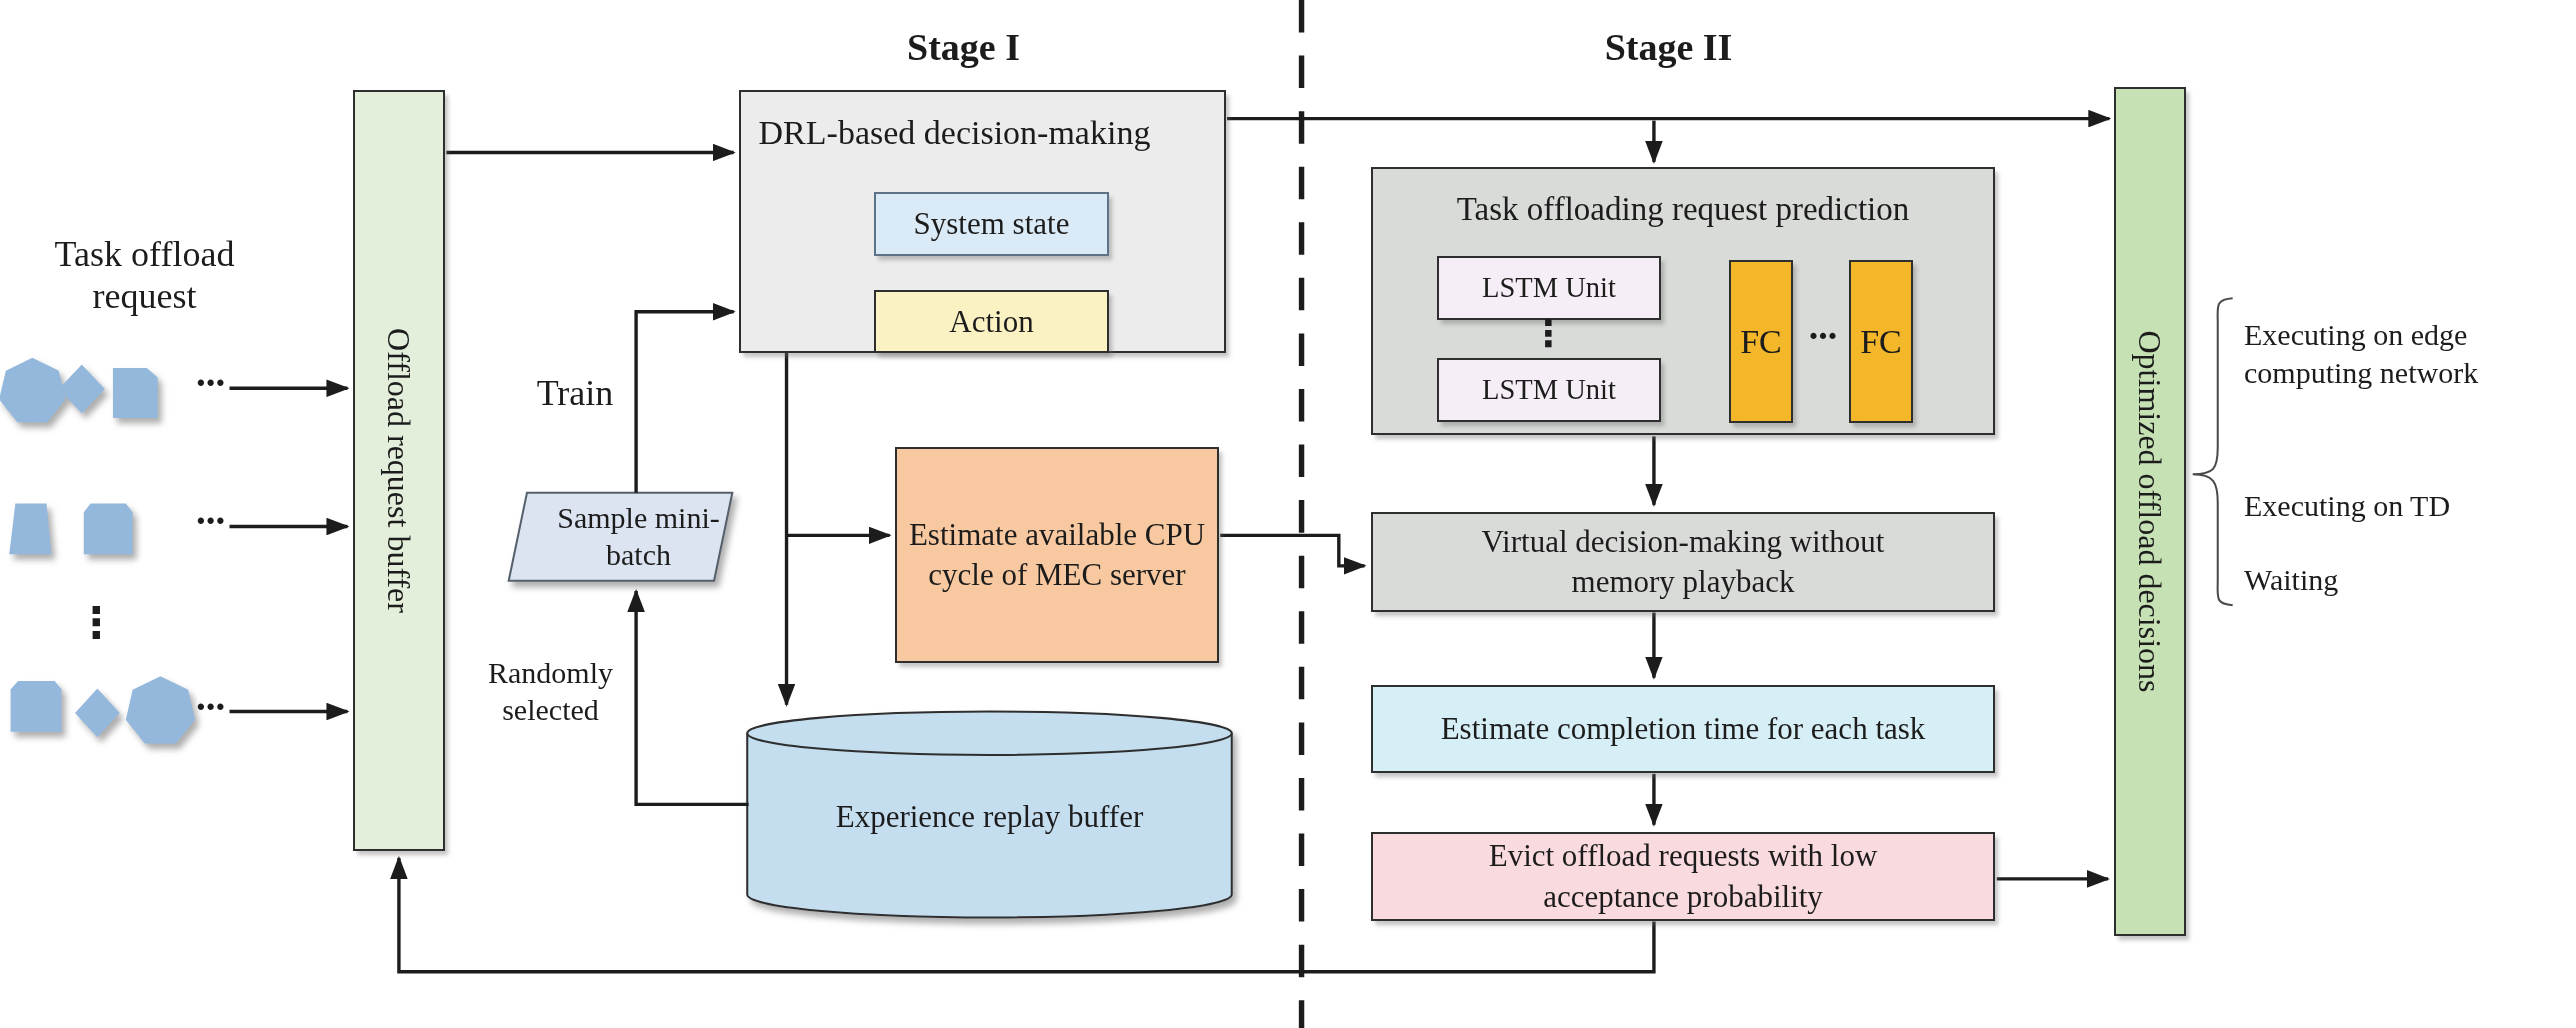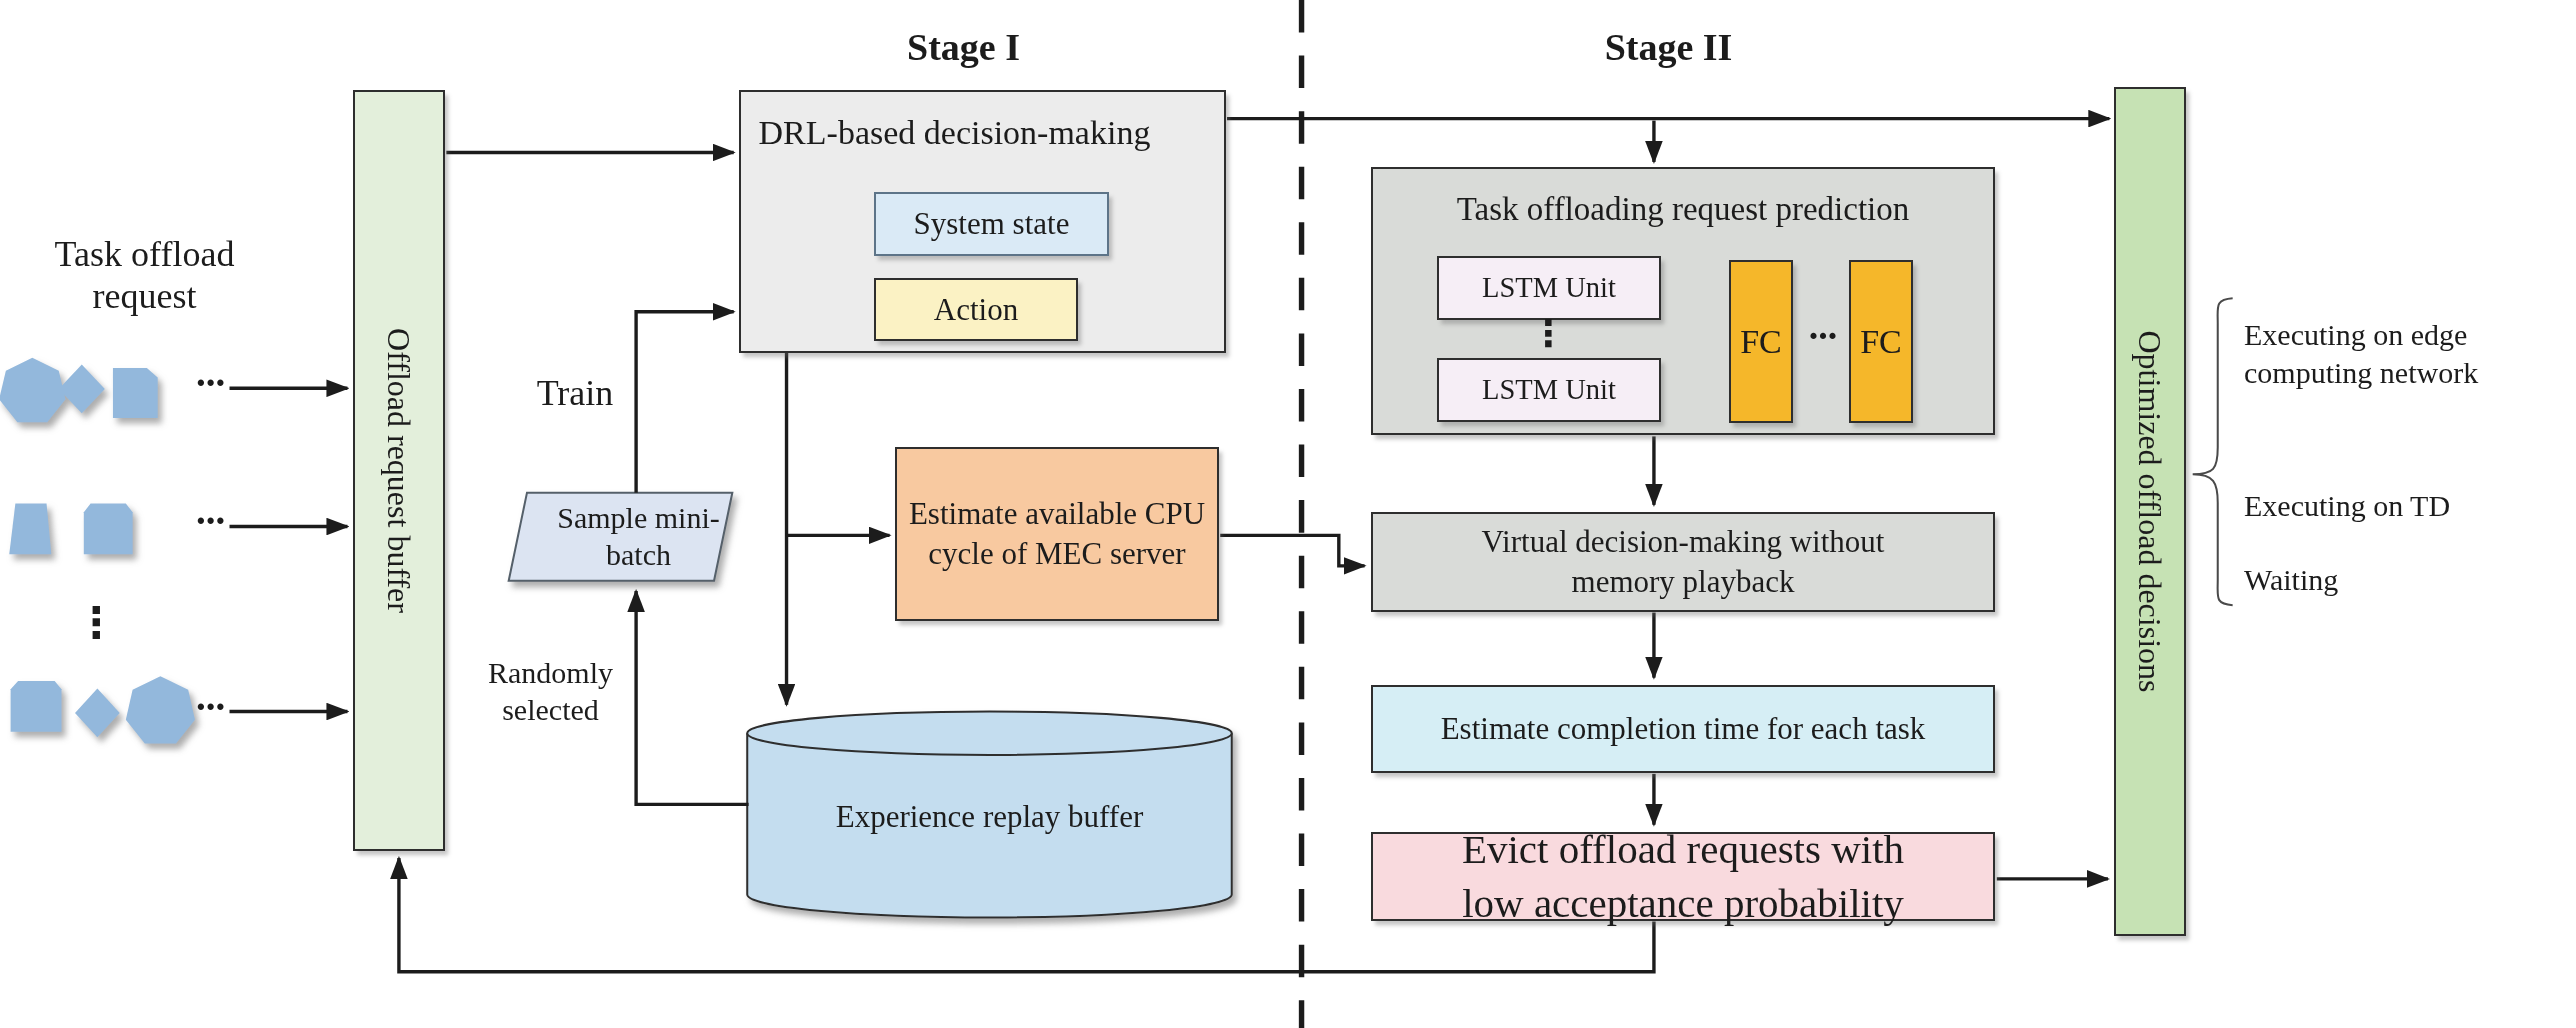--- a/index.html
+++ b/index.html
@@ -93,35 +93,35 @@
 
   <div class="box" style="left:353px;top:90px;width:92px;height:761px;background:#e3efdb;"></div>
   <div class="vlabel" style="left:353px;top:90px;width:761px;height:92px;transform:rotate(90deg) translateY(-92px);">Offload request buffer</div>
 
   <div class="box" style="left:739px;top:90px;width:487px;height:263px;background:#ececec;"></div>
   <div class="lbl" style="left:711px;top:112px;width:487px;height:41px;font-size:34px;">DRL-based decision-making</div>
 
   <div class="box" style="left:874px;top:192px;width:235px;height:64px;background:#daeaf6;border-color:#5d7488;font-size:31px;text-align:center;">
     <span class="inner">System state</span>
   </div>
-  <div class="box" style="left:874px;top:278px;width:204px;height:63px;background:#fbf2c4;font-size:31px;">
+  <div class="box" style="left:874px;top:290px;width:235px;height:63px;background:#fbf2c4;font-size:31px;">
     <span class="inner">Action</span>
   </div>
 
   <div class="lbl" style="left:521px;top:374px;width:108px;height:38px;font-size:36px;">Train</div>
 
   <div class="lbl" style="left:517px;top:498px;width:207px;height:76px;font-size:30px;line-height:1.25;">
     <span class="inner" style="max-width:169px;margin-left:36px;">Sample mini-batch</span>
   </div>
 
   <div class="lbl" style="left:464px;top:651px;width:173px;height:80px;font-size:30px;line-height:1.25;">
     <span class="inner" style="max-width:156px;">Randomly selected</span>
   </div>
 
-  <div class="box" style="left:895px;top:447px;width:324px;height:174px;background:#f8c9a0;font-size:31px;line-height:1.3;">
+  <div class="box" style="left:895px;top:447px;width:324px;height:216px;background:#f8c9a0;font-size:31px;line-height:1.3;">
     <span class="inner" style="max-width:298px;">Estimate available CPU cycle of MEC server</span>
   </div>
 
   <div class="lbl" style="left:786px;top:786px;width:407px;height:61px;font-size:31px;">Experience replay buffer</div>
 
   <div class="box" style="left:1371px;top:167px;width:624px;height:268px;background:#d9dbd8;"></div>
   <div class="lbl" style="left:1371px;top:190px;width:624px;height:39px;font-size:33px;">Task offloading request prediction</div>
 
   <div class="box" style="left:1437px;top:256px;width:224px;height:64px;background:#f6eef6;font-size:28.5px;">
     <span class="inner">LSTM Unit</span>
@@ -140,21 +140,21 @@
   </div>
 
   <div class="box" style="left:1371px;top:512px;width:624px;height:100px;background:#d9dbd8;font-size:31px;line-height:1.3;">
     <span class="inner" style="max-width:488px;">Virtual decision-making without memory playback</span>
   </div>
 
   <div class="box" style="left:1371px;top:685px;width:624px;height:88px;background:#d6eef5;font-size:31px;">
     <span class="inner">Estimate completion time for each task</span>
   </div>
 
-  <div class="box" style="left:1371px;top:832px;width:624px;height:89px;background:#f9dade;font-size:41px;line-height:1.3;">
+  <div class="box" style="left:1371px;top:832px;width:624px;height:89px;background:#f9dade;font-size:31px;line-height:1.3;">
     <span class="inner" style="max-width:475px;">Evict offload requests with low acceptance probability</span>
   </div>
 
   <div class="box" style="left:2114px;top:87px;width:72px;height:849px;background:#c6e2b4;"></div>
   <div class="vlabel" style="left:2114px;top:87px;width:849px;height:72px;transform:rotate(90deg) translateY(-72px);">Optimized offload decisions</div>
 
   <div class="lbl" style="left:2244px;top:313px;width:322px;height:81px;font-size:30px;line-height:1.25;justify-content:flex-start;text-align:left;">
     <span class="inner" style="max-width:319px;">Executing on edge computing network</span>
   </div>
   <div class="lbl" style="left:2244px;top:487px;width:322px;height:38px;font-size:30px;justify-content:flex-start;text-align:left;">Executing on TD</div>

